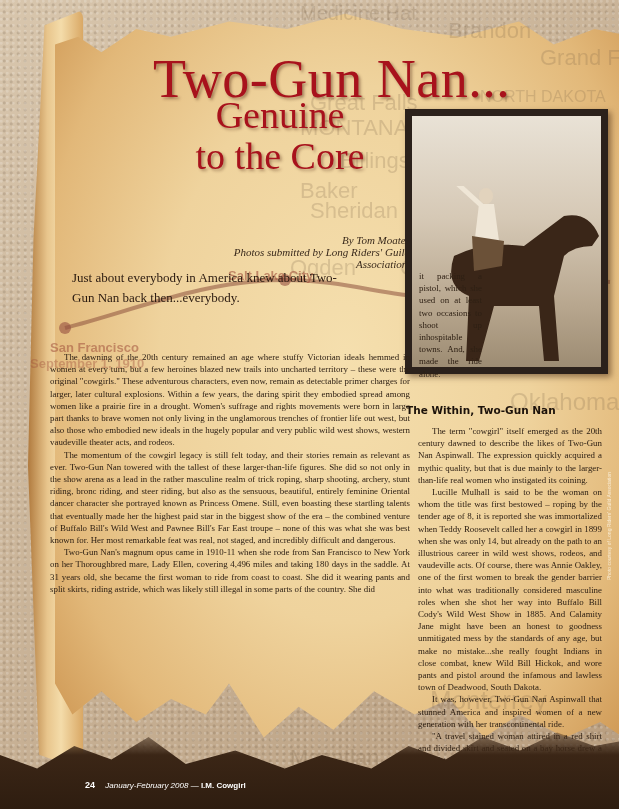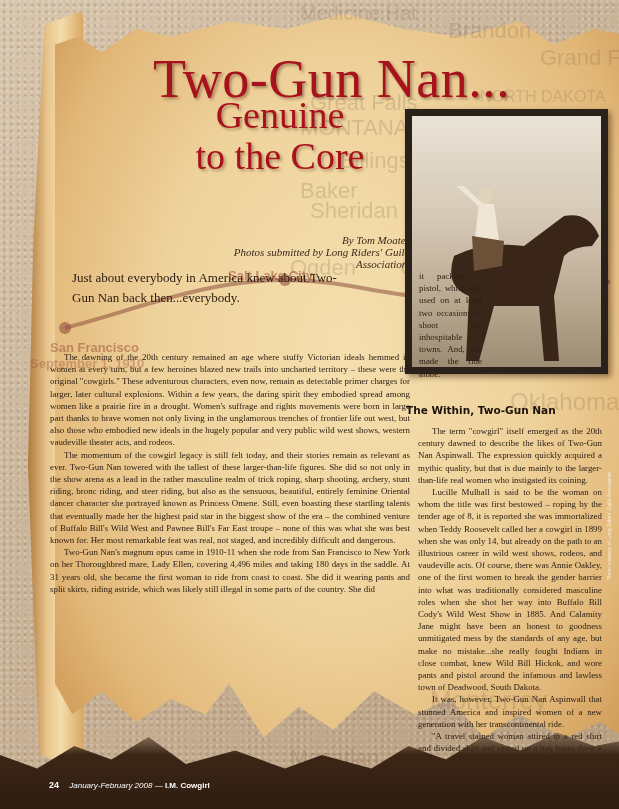--- a/index.html
+++ b/index.html
@@ -80,21 +80,21 @@
     position:absolute; left:12px; top:70px; width:180px; height:180px;
   }
   .caption {
     position:absolute; left:406px; top:404px; font-family:"DejaVu Sans", sans-serif;
     font-size:10.5px; font-weight:bold; color:#1c120a;
   }
   .footer {
     position:absolute; left:49px; top:780px; font-family:"Liberation Sans", sans-serif;
     font-size:8px; color:#fff; font-style:italic; white-space:nowrap;
   }
-  .footer .pg { font-style:normal; font-weight:bold; font-size:9px; margin-right:8px; }
+  .footer .pg { font-style:normal; font-weight:bold; font-size:9px; margin-right:8px;margin-left:36px; }
   .footer .mag { font-style:normal; font-weight:bold; }
   .credit-vert {
     position:absolute; left:606px; top:580px; width:170px;
     transform:rotate(-90deg); transform-origin:0 0; font-size:5px; color:#fff8e8; opacity:.8;
     font-family:"Liberation Sans", sans-serif; white-space:nowrap;
   }
 </style>
 </head>
 <body>
 

